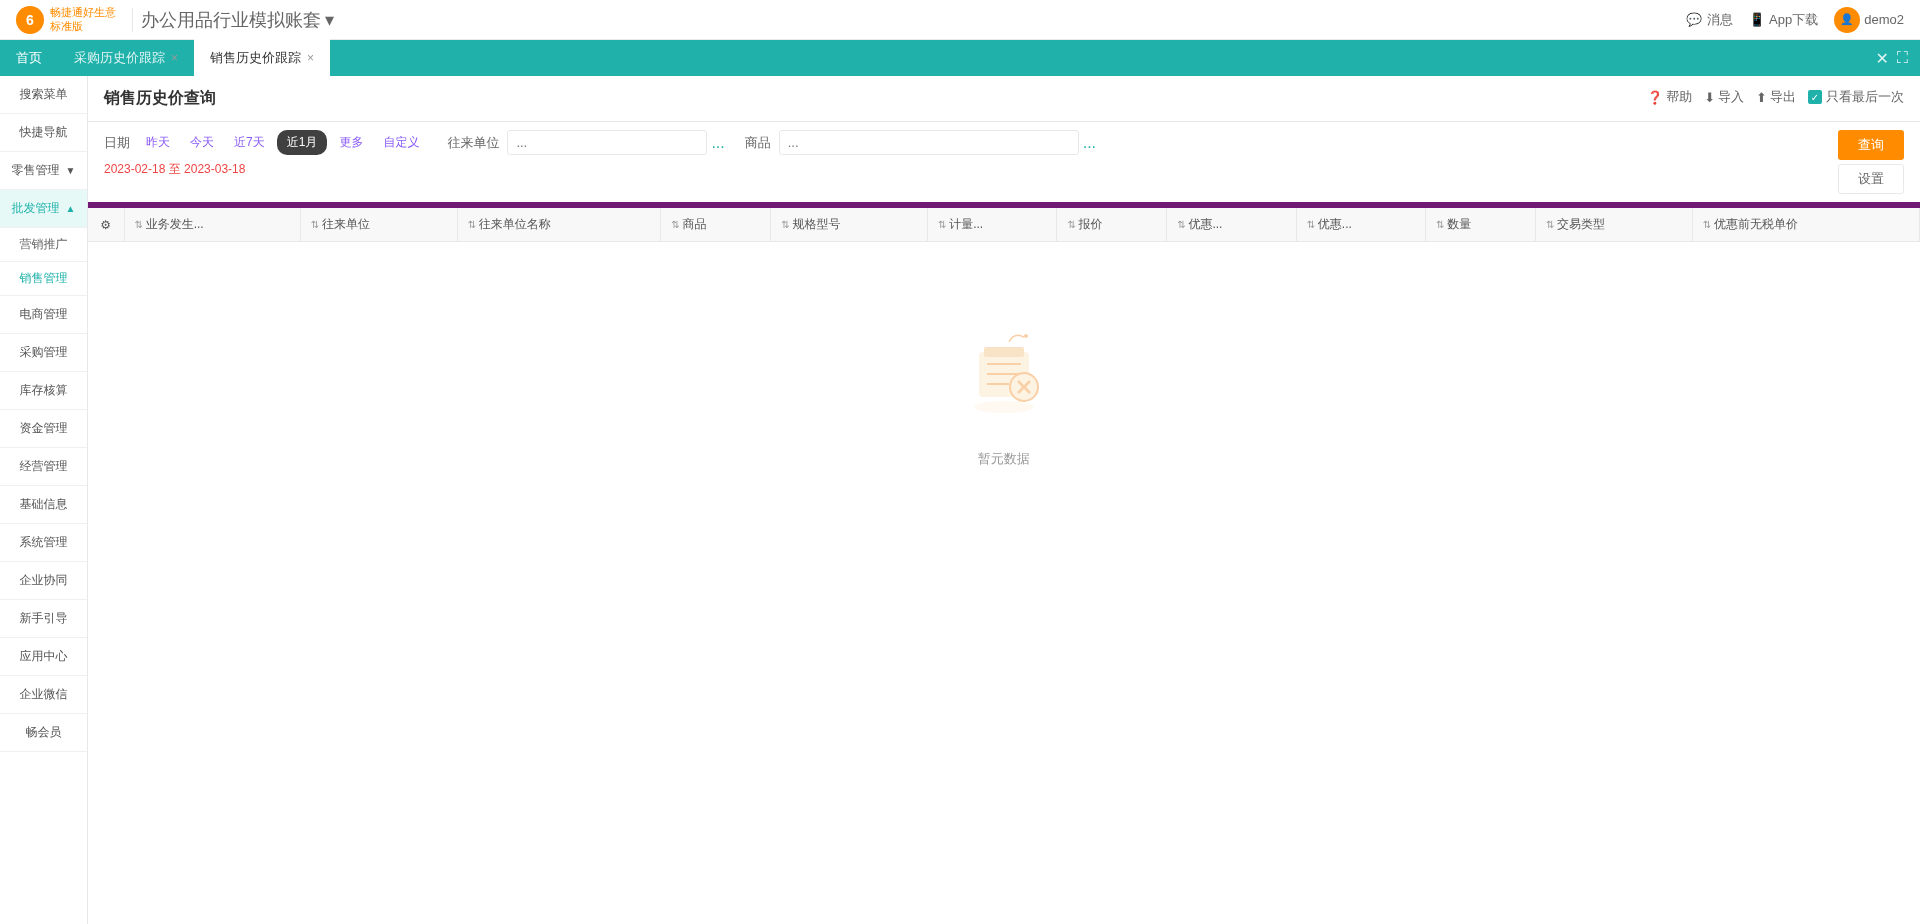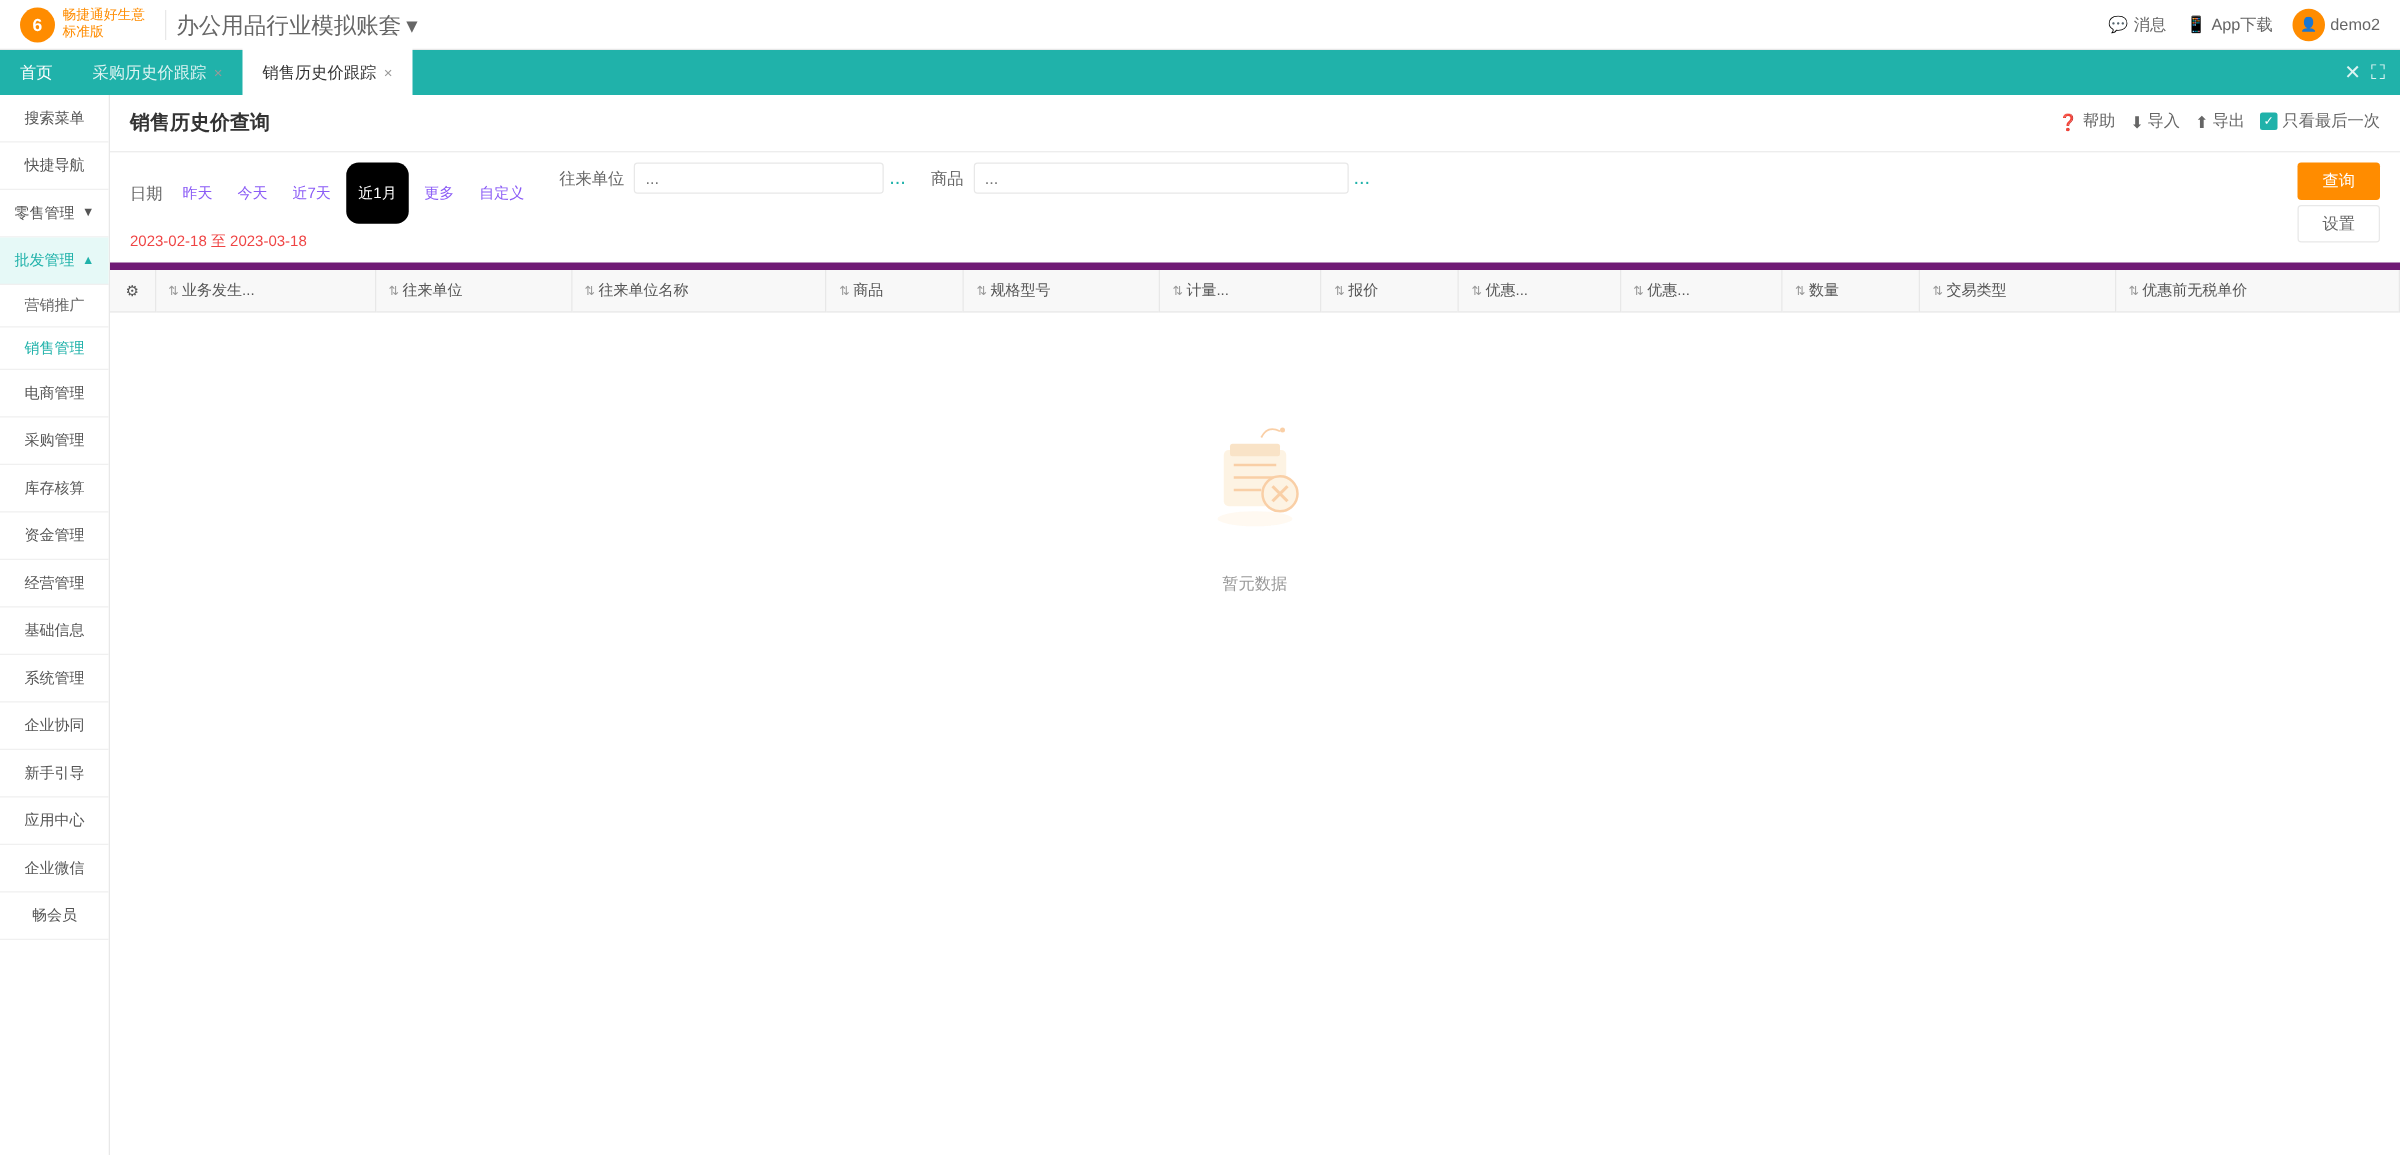--- a/index.html
+++ b/index.html
@@ -40,21 +40,21 @@
     .page-header { background: #fff; padding: 12px 16px 0; border-bottom: 1px solid #e8e8e8; }
     .page-title { font-size: 16px; font-weight: bold; color: #333; margin-bottom: 12px; }
     .page-title-row { display: flex; align-items: flex-start; justify-content: space-between; }
     .page-title-actions { display: flex; align-items: center; gap: 12px; font-size: 13px; color: #666; }
     .page-title-actions span { display: flex; align-items: center; gap: 3px; cursor: pointer; }
     .checkbox-label { display: flex; align-items: center; gap: 4px; }
     .checkbox-styled { width: 14px; height: 14px; background: #20b2aa; border-radius: 2px; display: flex; align-items: center; justify-content: center; color: #fff; font-size: 10px; }
     .filter-label { color: #666; font-size: 13px; white-space: nowrap; }
     .date-buttons { display: flex; align-items: center; gap: 4px; }
     .date-btn { padding: 2px 8px; border-radius: 3px; cursor: pointer; font-size: 12px; color: #8b5cf6; border: none; background: transparent; }
-    .date-btn.active { background: #000000; color: #fff; border-radius: 10px; padding: 16px 10px; text-align: center; }
+    .date-btn.active { background: #404040; color: #fff; border-radius: 10px; padding: 4px 10px; text-align: center; }
     .date-range { font-size: 12px; color: #ef4444; margin-top: 2px; }
     .filter-input { display: flex; align-items: center; gap: 4px; }
     .filter-input-field { border: 1px solid #e8e8e8; border-radius: 3px; padding: 4px 8px; font-size: 13px; color: #333; width: 200px; background: #fff; }
     .filter-input-dots { color: #20b2aa; cursor: pointer; font-size: 16px; }
     .query-btn { background: #ff8c00; color: #fff; border: none; border-radius: 3px; padding: 6px 20px; font-size: 13px; cursor: pointer; }
     .settings-btn { background: #fff; color: #666; border: 1px solid #e8e8e8; border-radius: 3px; padding: 5px 16px; font-size: 13px; cursor: pointer; }
 
     
     .filter-section { background: #fff; padding: 8px 16px; border-bottom: 6px solid #701a75; }
     .filter-row { display: flex; align-items: flex-start; gap: 20px; }

